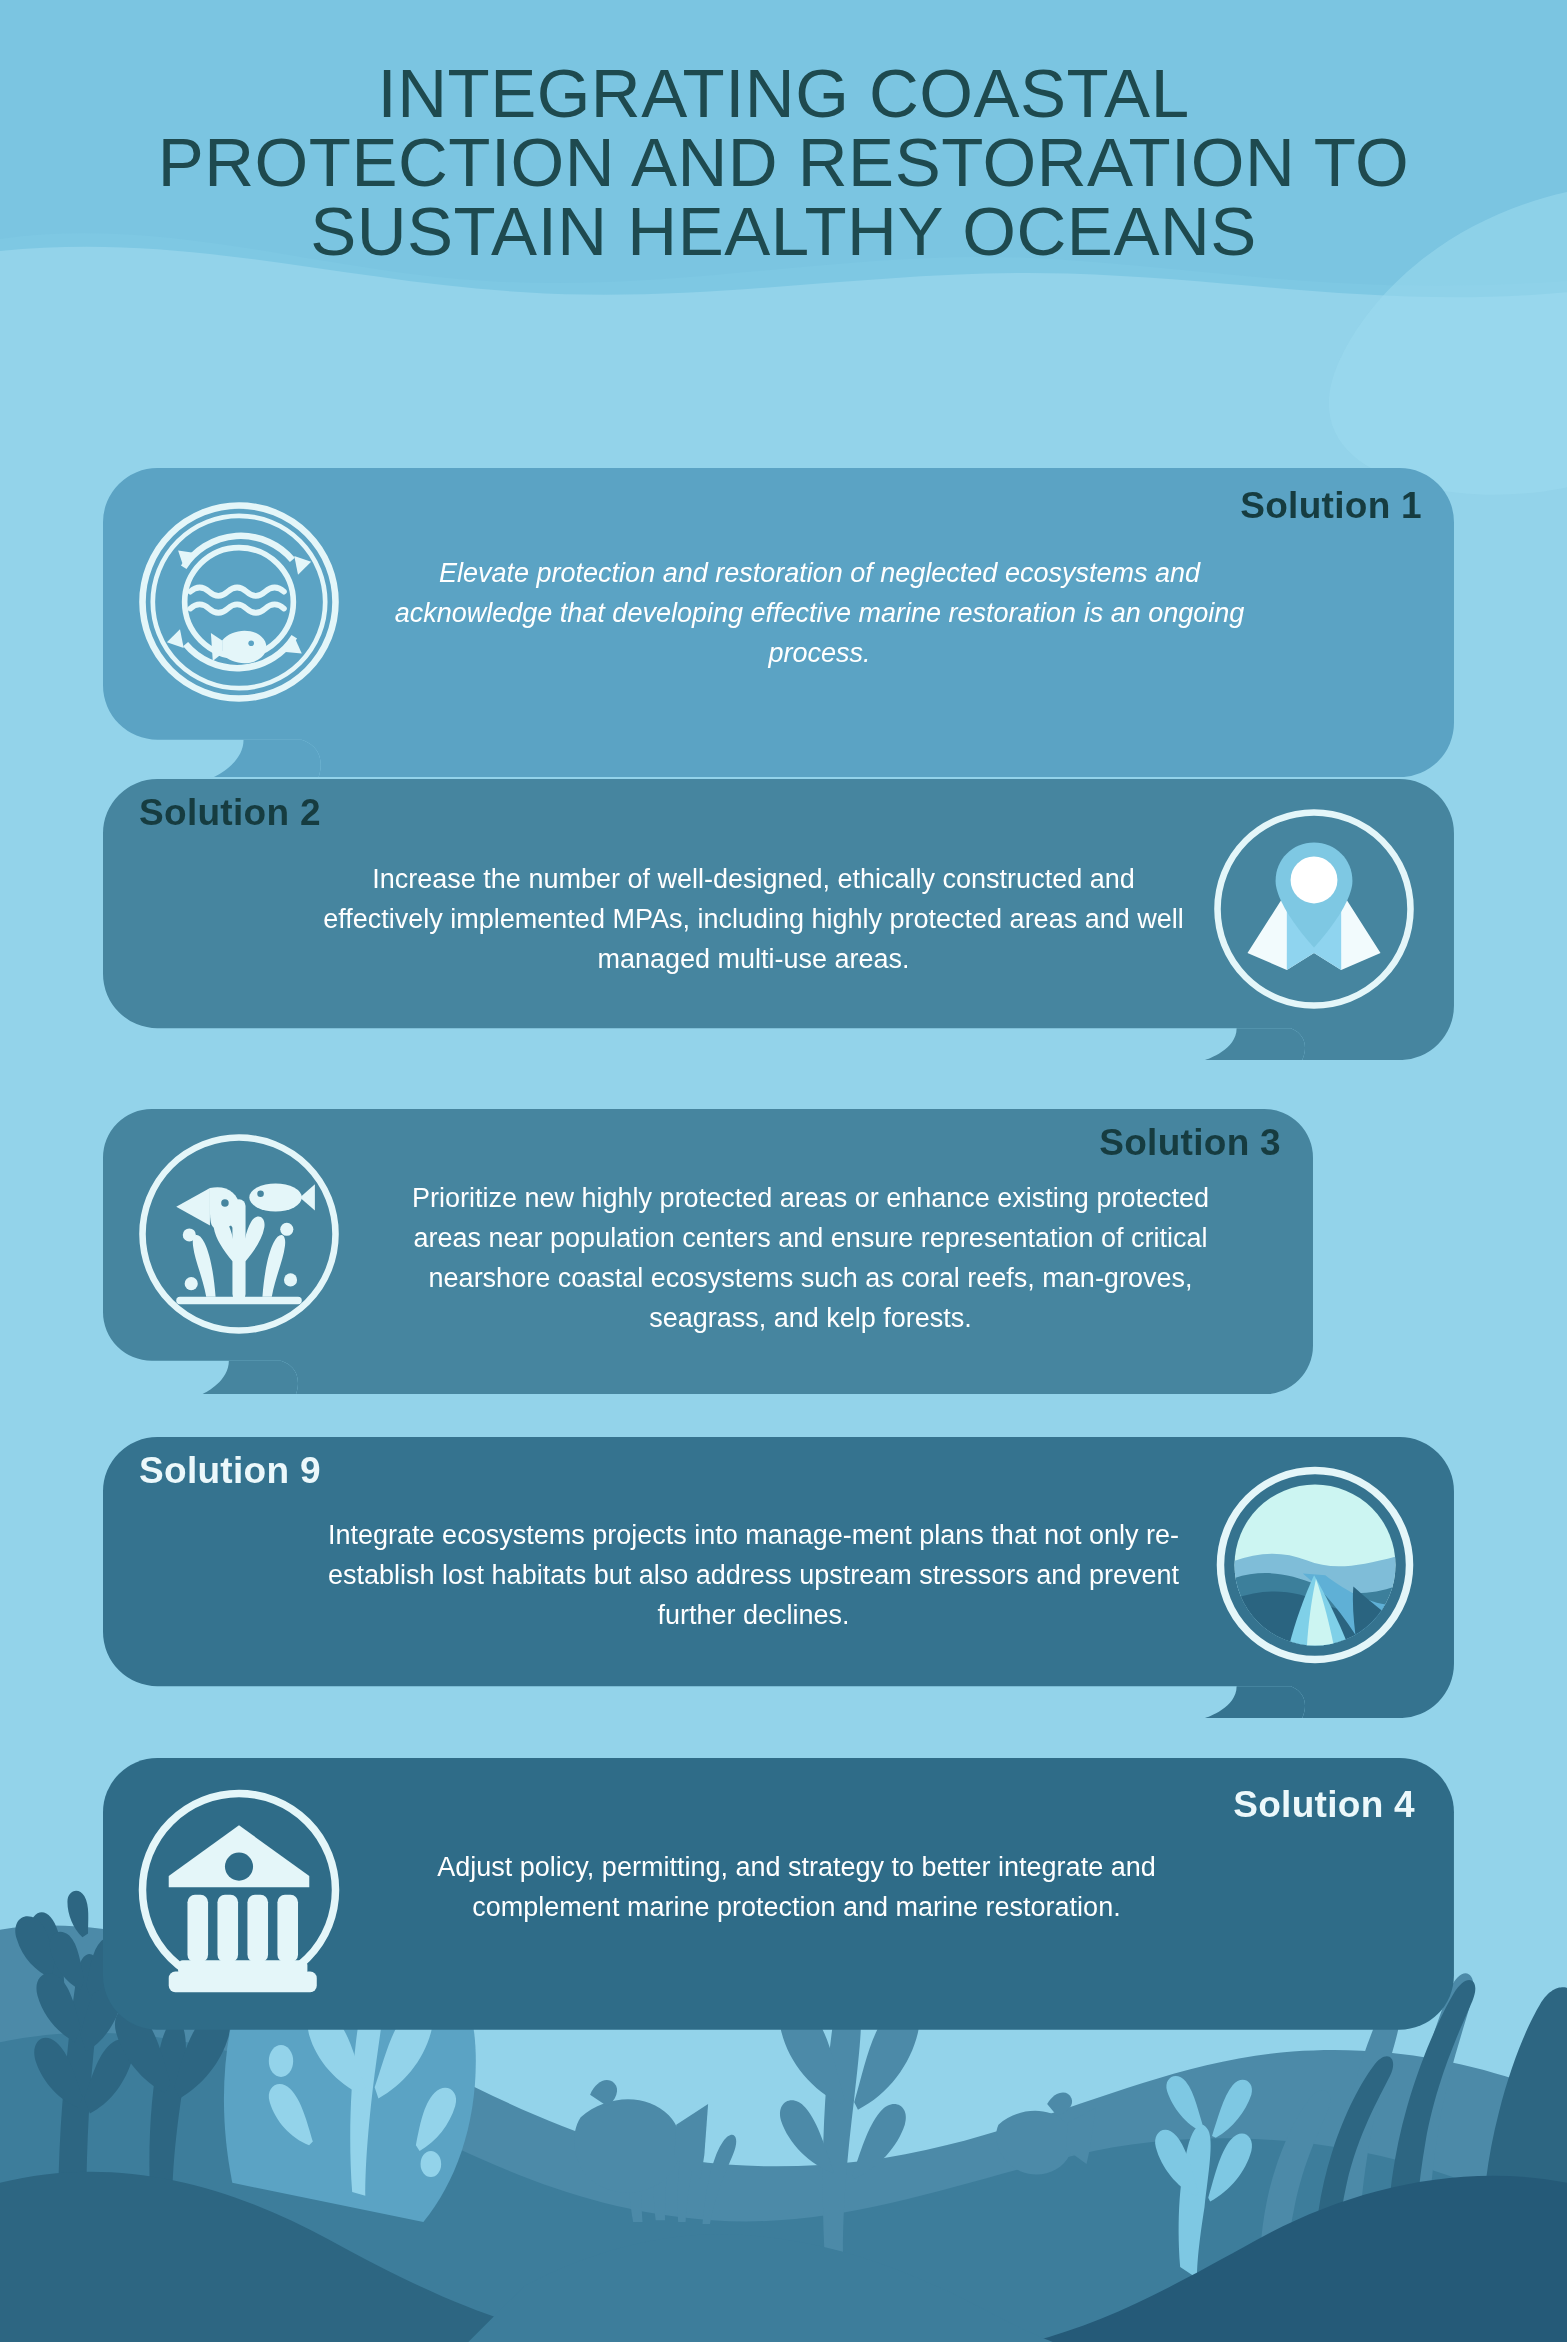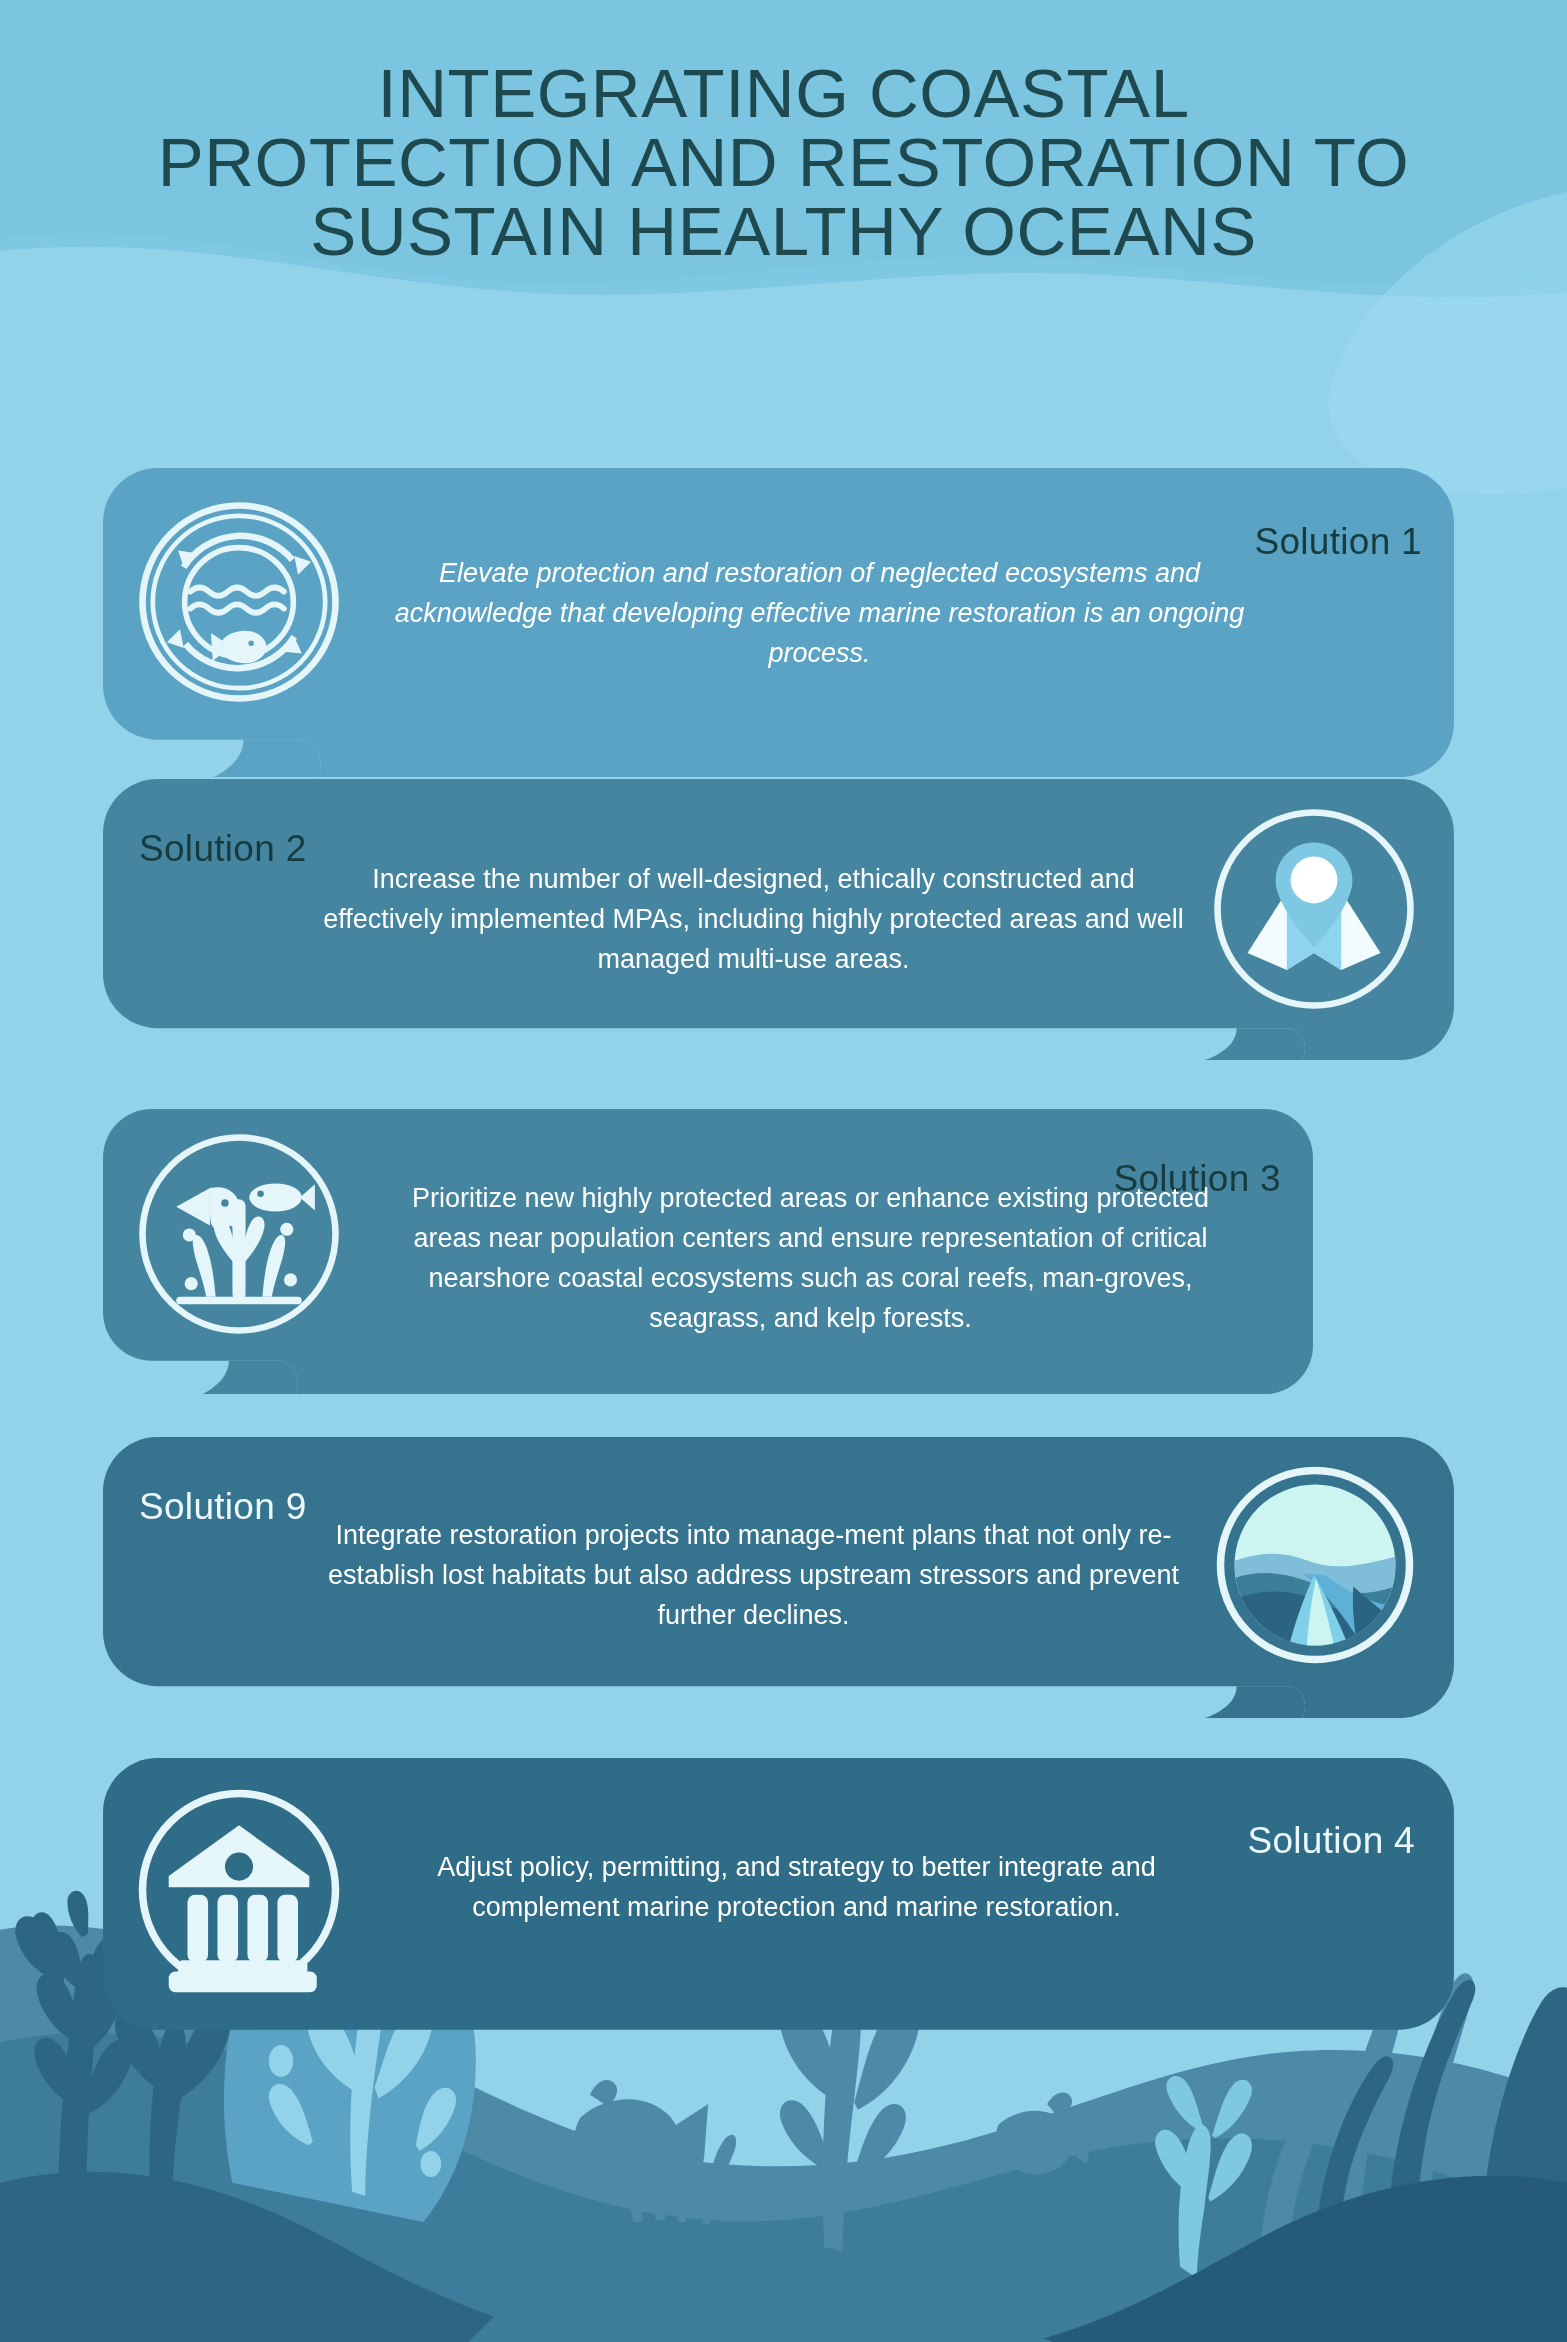--- a/index.html
+++ b/index.html
@@ -43,24 +43,23 @@
     position:absolute;inset:0;
     z-index:1;
   }
   .card-inner{
     position:relative;z-index:2;
     width:100%;height:100%;
   }
   .sol-label{
     position:absolute;
     font-size:37px;
-    font-weight:normal;
+    font-weight:bold;
     letter-spacing:0.3px;
     white-space:nowrap;
-    margin-top:36px;
   }
   .sol-body{
     position:absolute;
     color:#ffffff;
     font-size:27px;
     line-height:1.48;
     text-align:center;
   }
   .icon-wrap{
     position:absolute;
@@ -417,21 +416,21 @@
             <path d="M10,128 C45,112 78,116 110,130 C144,145 178,140 210,126 L210,210 L10,210 Z" fill="#3c7f9b"></path>
             <path d="M10,150 C50,132 86,134 118,150 C150,166 182,160 210,148 L210,210 L10,210 Z" fill="#2a6480"></path>
             <path d="M96,118 C118,136 142,164 162,200 L210,210 L210,150 C180,158 146,140 120,120 Z" fill="#5fb0d6"></path>
             <path d="M108,120 C96,146 84,180 78,210 L150,210 C138,176 122,144 108,120 Z" fill="#7fd0e8"></path>
             <path d="M110,124 C104,152 100,186 100,210 L132,210 C126,178 118,146 110,124 Z" fill="#ccf5f2"></path>
             <path d="M150,132 C166,146 186,164 210,178 L210,210 L156,210 C152,184 148,156 150,132 Z" fill="#2a6480"></path>
           </g>
         </svg>
       </div>
       <div class="sol-label">Solution 9</div>
-      <div class="sol-body">Integrate restoration projects into manage-ment plans that not only re-establish lost habitats but also address upstream stressors and prevent further declines.</div>
+      <div class="sol-body">Integrate ecosystems projects into manage-ment plans that not only re-establish lost habitats but also address upstream stressors and prevent further declines.</div>
     </div>
   </div>
 
   <div class="card" id="card5">
     <svg class="card-bubble" viewBox="0 0 1442 290" preserveAspectRatio="none" xmlns="http://www.w3.org/2000/svg">
       <path d="M58,0 H1384 A58,58 0 0 1 1442,58 V232 A58,58 0 0 1 1384,290
                H58 A58,58 0 0 1 0,232 V58 A58,58 0 0 1 58,0 Z" fill="#2f6c88"></path>
     </svg>
     <div class="card-inner">
       <div class="icon-wrap">

